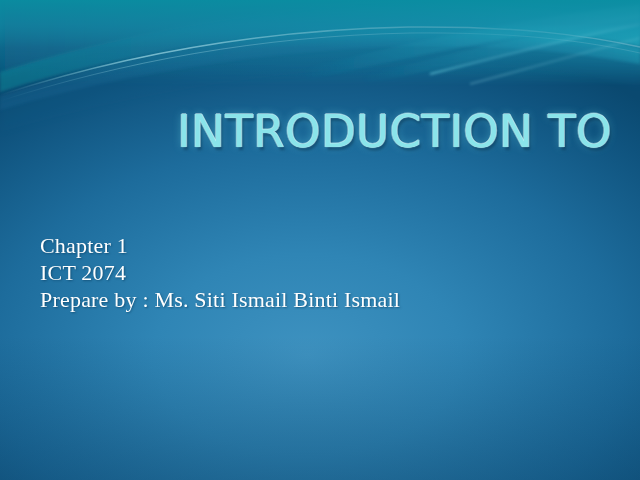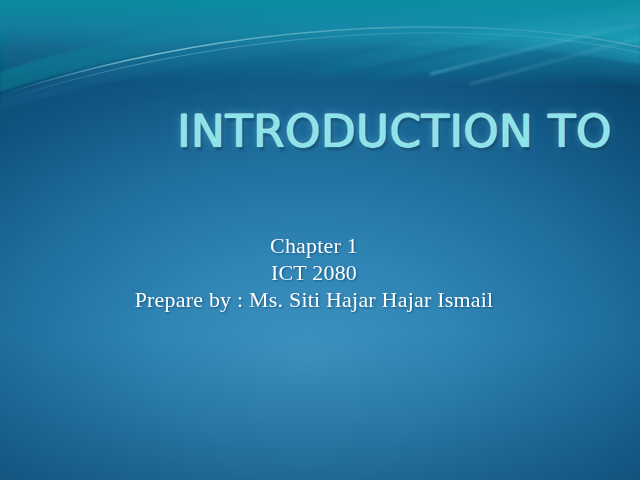--- a/index.html
+++ b/index.html
@@ -88,21 +88,21 @@
        0 0 9px rgba(120,235,245,0.40);
     white-space: nowrap;
   }
 
   
   .subtitle-block {
     position: absolute;
     left: 40px;
     top: 232px;
     width: 548px;
-    text-align: center;
+    text-align: left;
   }
   .sub-line {
     font-family: "Liberation Serif", "DejaVu Serif", serif;
     font-size: 22px;
     line-height: 27px;
     color: #FFFFFF;
     letter-spacing: 0.2px;
     text-shadow: 1px 1px 2px rgba(8,55,88,0.55);
     white-space: nowrap;
   }
@@ -175,17 +175,17 @@
   </div>
 
   <div class="bg-vert"></div>
 
   <div class="title-block">
     <div class="title-line">INTRODUCTION TO</div>
   </div>
 
   <div class="subtitle-block">
     <div class="sub-line">Chapter 1</div>
-    <div class="sub-line">ICT 2080</div>
-    <div class="sub-line">Prepare by : Ms. Siti Hajar Hajar Ismail</div>
+    <div class="sub-line">ICT 2074</div>
+    <div class="sub-line">Prepare by : Ms. Siti Ismail Binti Ismail</div>
   </div>
 
 </div>
 
 </body></html>

